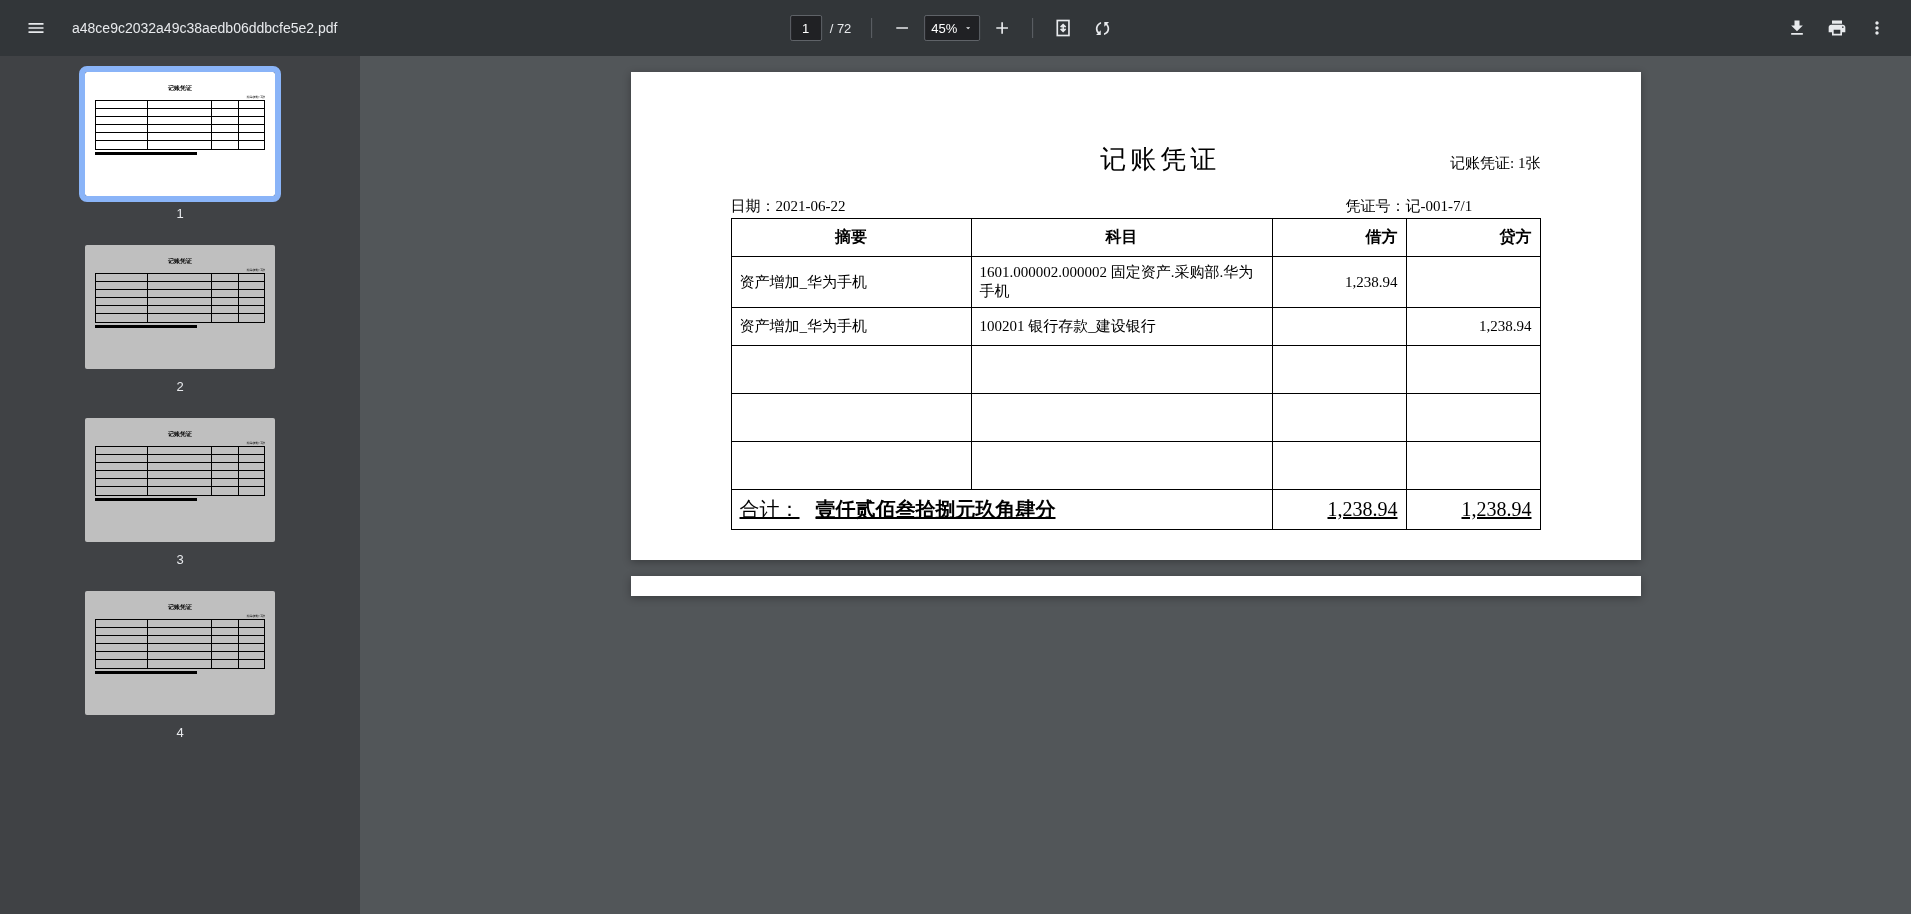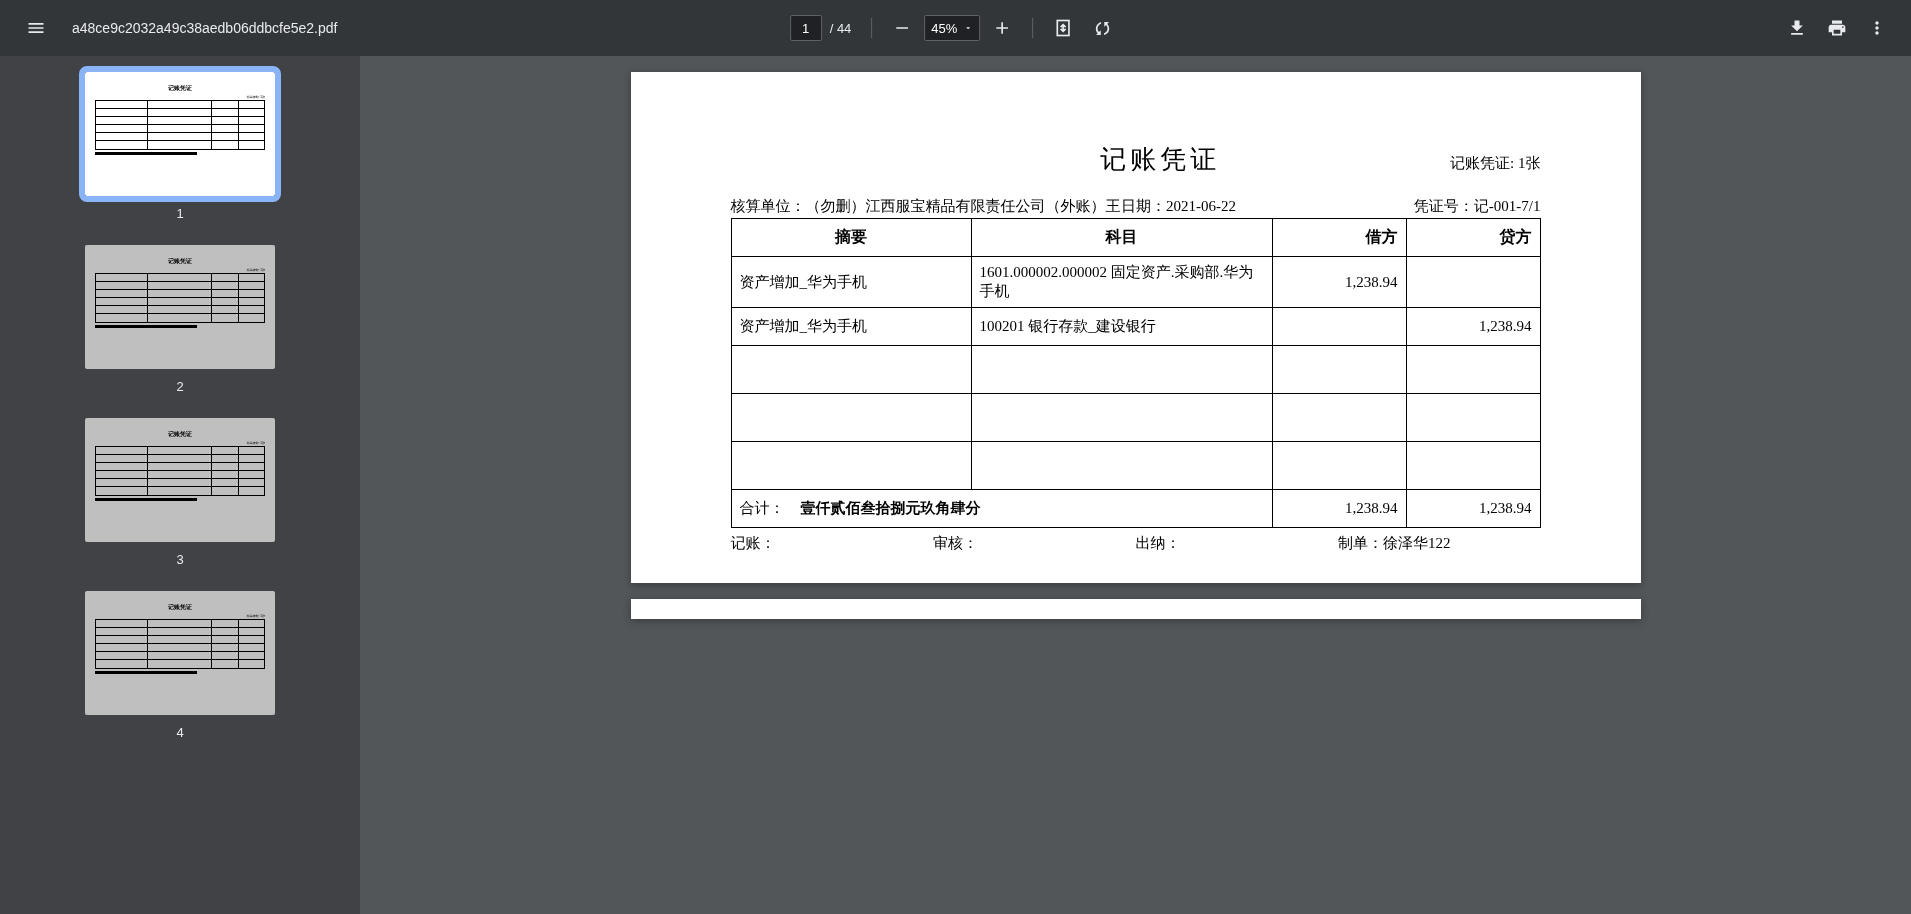--- a/index.html
+++ b/index.html
@@ -53,40 +53,40 @@
     .meta-date { flex: 0.9; }
     .meta-voucher { text-align: right; }
     
     .voucher-table { width: 100%; border-collapse: collapse; font-family: "SimSun", serif; font-size: 15px; }
     .voucher-table th, .voucher-table td { border: 1px solid #000; padding: 6px 8px; height: 38px; }
     .voucher-table th { font-weight: bold; text-align: center; font-size: 16px; }
     .voucher-table .col-summary { width: 240px; }
     .voucher-table .col-subject { width: auto; }
     .voucher-table .col-amt { width: 134px; text-align: right; }
     .voucher-table td.empty-row { height: 48px; }
-    .voucher-table .total-row td { font-size: 15px; }
+    .voucher-table .total-row td { font-size: 20px; text-decoration: underline; }
     .voucher-table .total-label { text-align: left; }
     .voucher-table .total-text { font-weight: bold; margin-left: 16px; }
     
     .doc-footer { display: flex; font-size: 15px; font-family: "SimSun", serif; margin-top: 6px; }
     .doc-footer > div { flex: 1; }
   </style>
 </head>
 <body>
 
 <div class="toolbar">
   <div class="menu-btn">
     <svg width="20" height="20" viewBox="0 0 24 24" fill="#e8eaed">
         <path d="M3 18h18v-2H3v2zm0-5h18v-2H3v2zm0-7v2h18V6H3z"></path>
       </svg>
   </div>
   <div class="filename">a48ce9c2032a49c38aedb06ddbcfe5e2.pdf</div>
   <div class="toolbar-center">
     <input class="page-input" value="1" style="">
-    <span class="page-total"><span>/</span> <span>44</span></span>
+    <span class="page-total"><span>/</span> <span>72</span></span>
     <div class="tb-sep"></div>
     <div class="tb-btn">
       <svg width="20" height="20" viewBox="0 0 24 24" fill="#e8eaed">
           <path d="M19 13H5v-2h14v2z"></path>
         </svg>
     </div>
     <div class="zoom-display">
       <span>45%</span>
       <svg width="10" height="10" viewBox="0 0 24 24" fill="#e8eaed">
           <path d="M7 10l5 5 5-5z"></path>
@@ -329,23 +329,20 @@
     <div class="page">
       <div class="doc-header">
         <div style="width:140px"></div>
         <div class="doc-title">记账凭证</div>
         <div class="doc-attach">
           <span>记账凭证:</span>
           <span>1张</span>
         </div>
       </div>
       <div class="doc-meta">
-        <div class="meta-unit">
-          <span>核算单位：</span><span>（勿删）江西服宝精品有限责任公司（外账）王</span>
-        </div>
         <div class="meta-date">
           <span>日期：</span><span>2021-06-22</span>
         </div>
         <div class="meta-voucher">
           <span>凭证号：</span><span>记-001-7/1</span>
         </div>
       </div>
       <table class="voucher-table">
         <thead>
           <tr>
@@ -386,24 +383,16 @@
               <td class="col-amt"></td>
               <td class="col-amt"></td>
             </tr>
             <tr class="total-row">
               <td colspan="2" class="total-label">合计：<span class="total-text">壹仟贰佰叁拾捌元玖角肆分</span></td>
               <td class="col-amt">1,238.94</td>
               <td class="col-amt">1,238.94</td>
             </tr>
           </tbody>
       </table>
-      <div class="doc-footer">
-        <div>记账：</div>
-        <div>审核：</div>
-        <div>出纳：</div>
-        <div>
-          <span>制单：</span><span>徐泽华122</span>
-        </div>
-      </div>
     </div>
     <div class="page peek"></div>
   </div>
 </div>
 
 </body></html>

